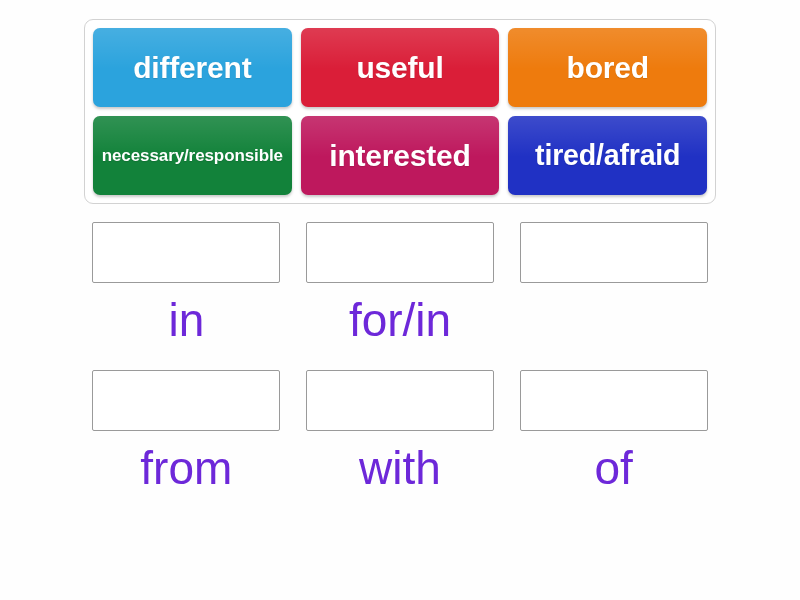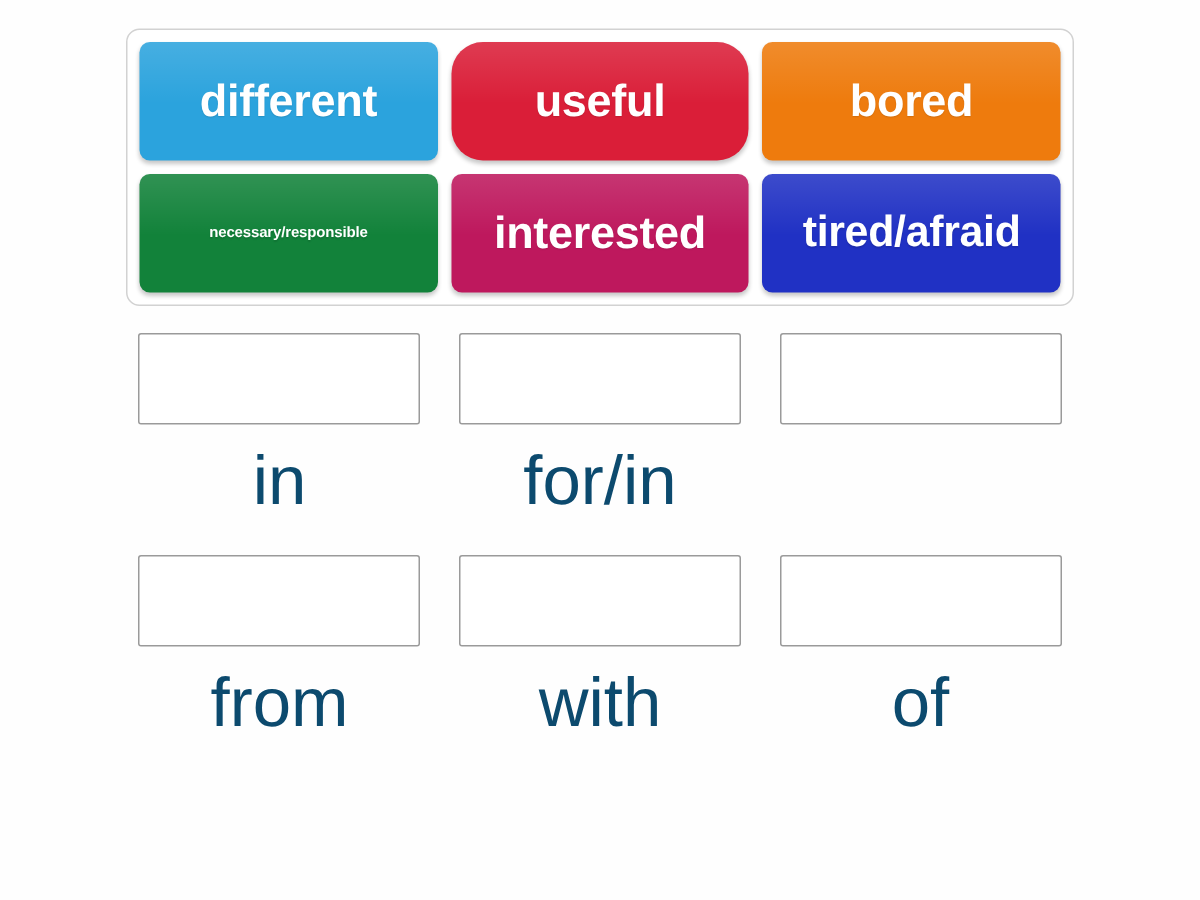--- a/index.html
+++ b/index.html
@@ -69,21 +69,21 @@
     line-height: 1;
     letter-spacing: -0.2px;
     text-align: center;
     white-space: nowrap;
     position: relative;
     z-index: 1;
     text-shadow: 0 1px 1px rgba(0,0,0,0.12);
   }
 
   
-  .word-tile-label.fit-small  { font-size: 10px; letter-spacing: -0.1px; }
+  .word-tile-label.fit-small  { font-size: 17px; letter-spacing: -0.1px; }
   .word-tile-label.fit-medium { font-size: 29px; transform: scaleX(0.985); }
 
   
   .answer-area {
     position: absolute;
     left: 84px;
     top: 222px;
     width: 632px;
     display: flex;
     flex-direction: column;
@@ -108,36 +108,36 @@
     background: #ffffff;
     border: 1px solid #9a9a9a;
     border-radius: 2px;
     cursor: pointer;
   }
 
   .answer-label {
     margin-top: 13px;
     font-size: 46px;
     line-height: 1.05;
-    color: #0c4a6e;
+    color: #6d28d9;
     font-weight: normal;
     white-space: nowrap;
     user-select: none;
   }
 </style>
 </head>
 <body>
 
 <div class="word-bank">
 
   <div class="bank-row">
     <div class="word-tile" style="background: rgb(43, 163, 221);">
       <span class="word-tile-label">different</span>
     </div>
-    <div class="word-tile" style="background: rgb(218, 30, 56); border-radius: 21px;">
+    <div class="word-tile" style="background: rgb(218, 30, 56);">
       <span class="word-tile-label">useful</span>
     </div>
     <div class="word-tile" style="background: rgb(238, 123, 13);">
       <span class="word-tile-label">bored</span>
     </div>
   </div>
 
   <div class="bank-row">
     <div class="word-tile" style="background: rgb(18, 130, 58);">
       <span class="word-tile-label fit-small">necessary/responsible</span>

